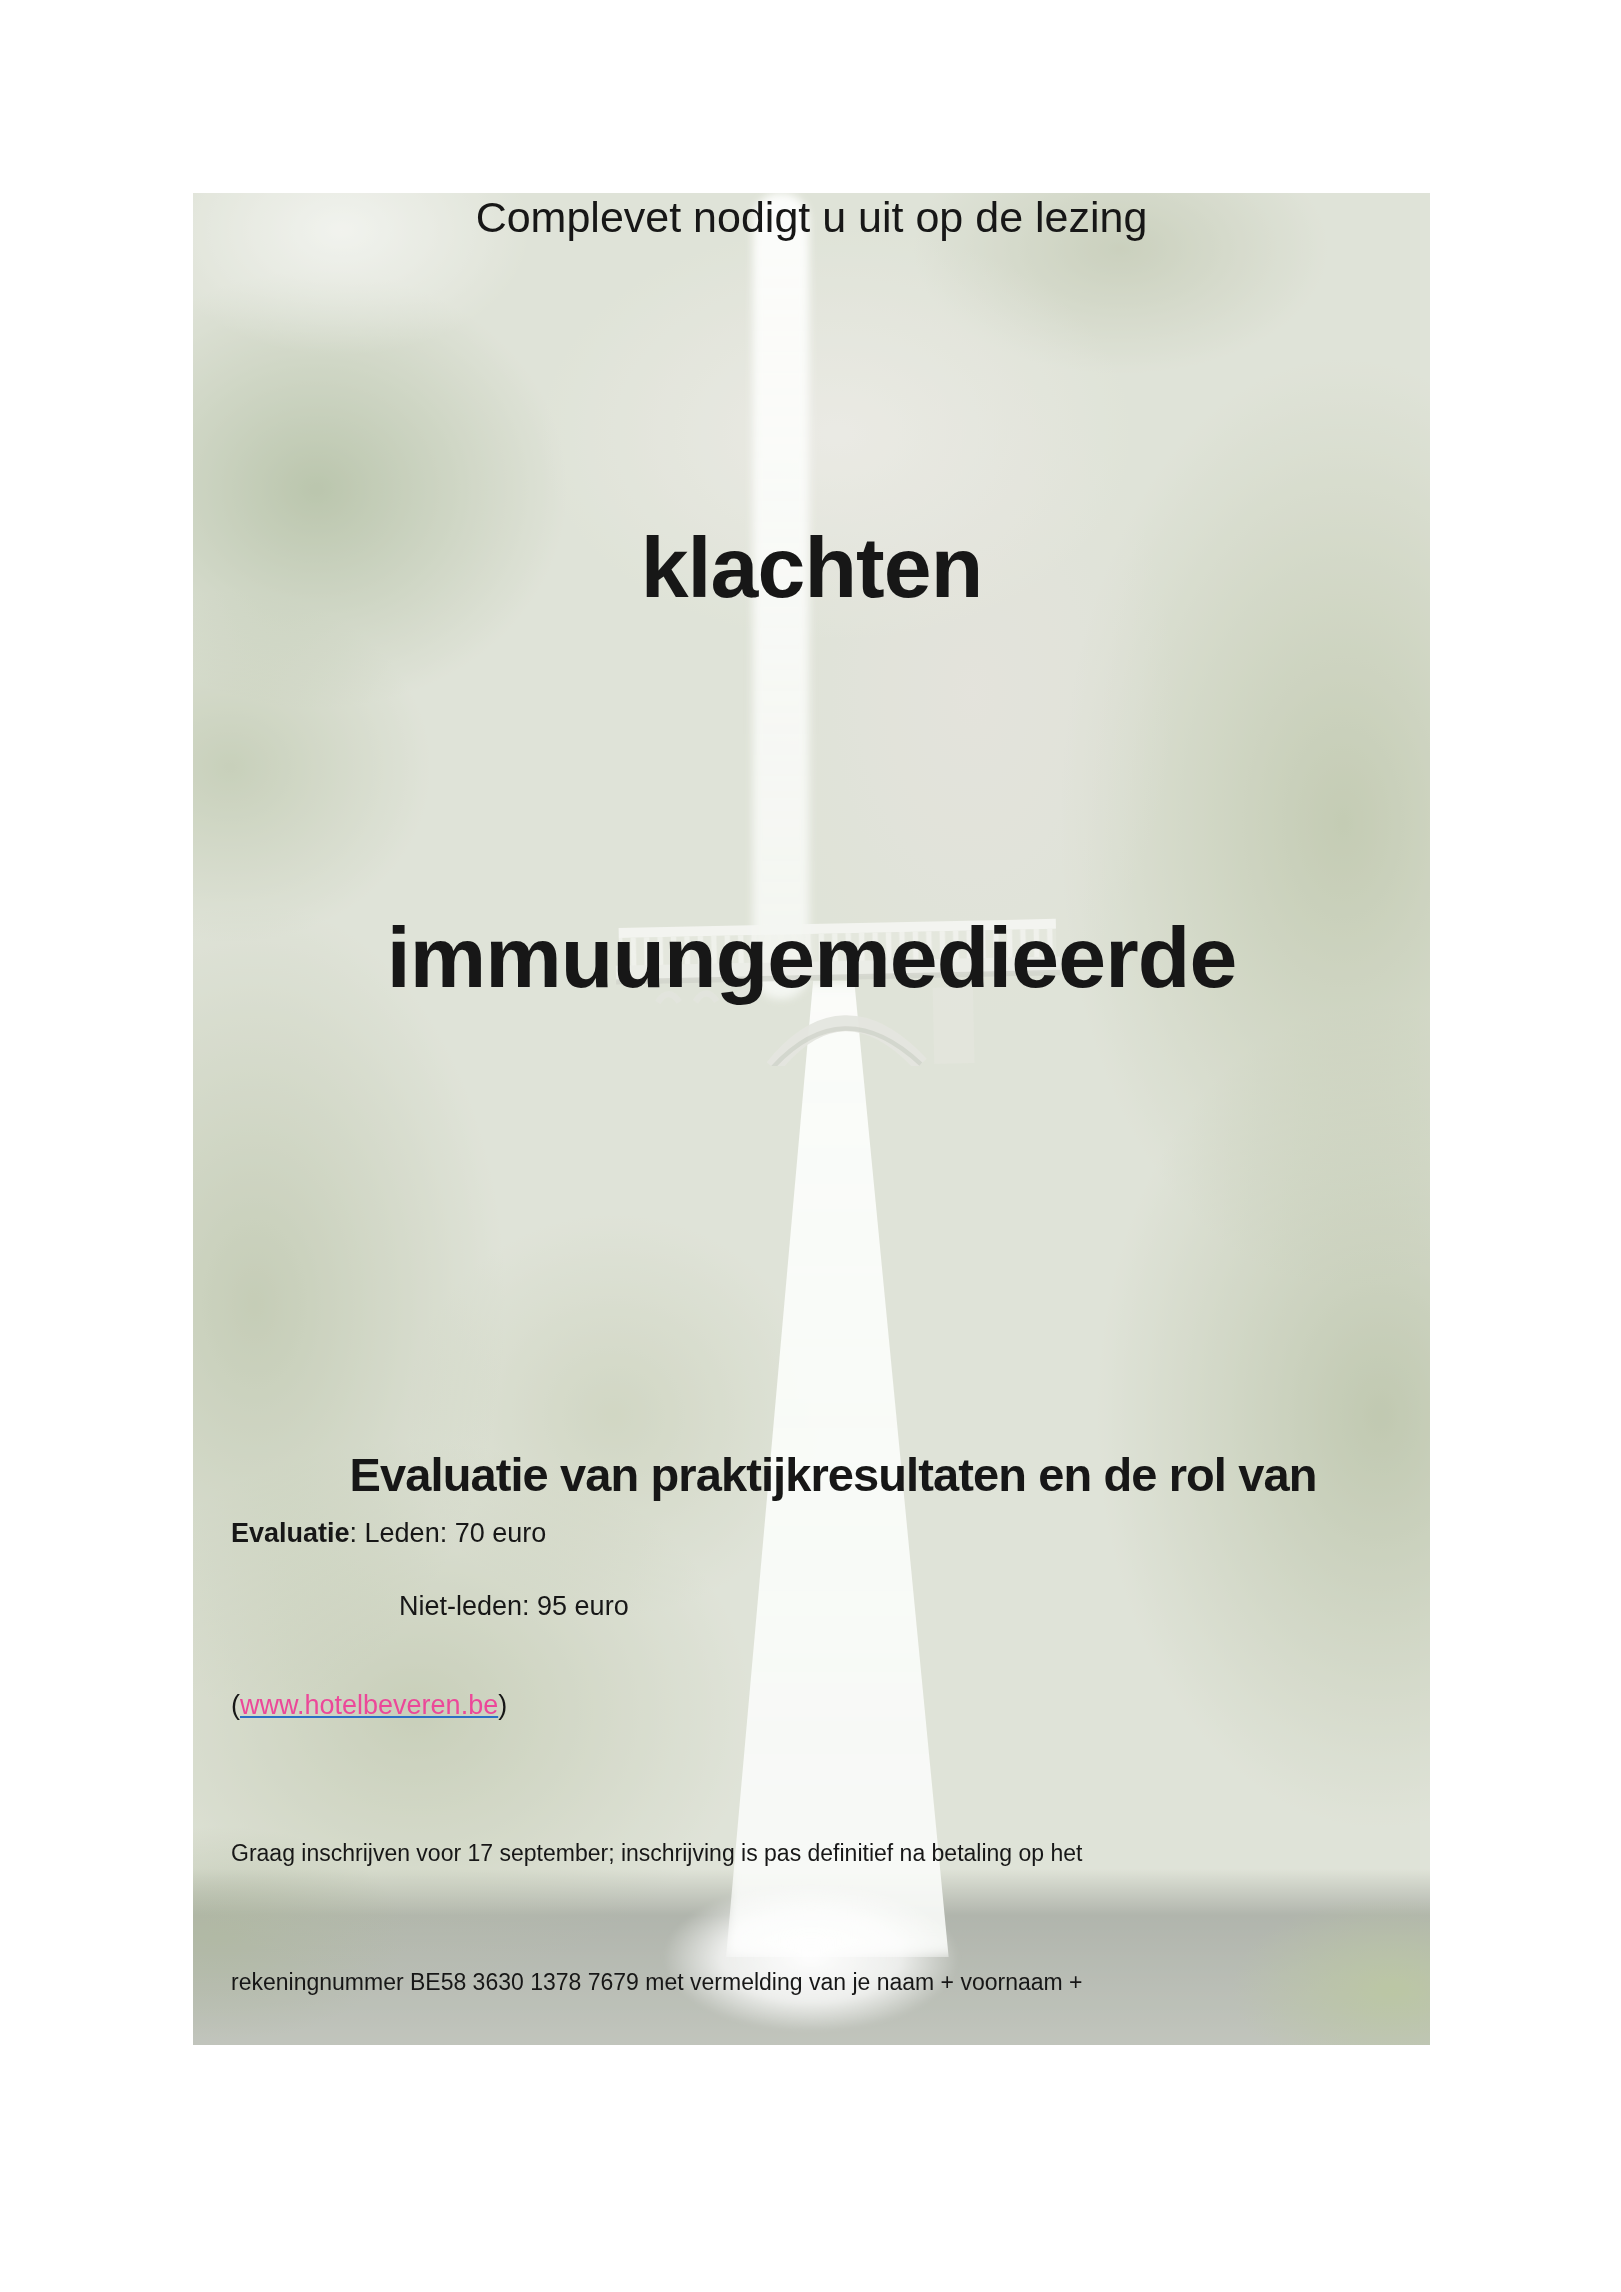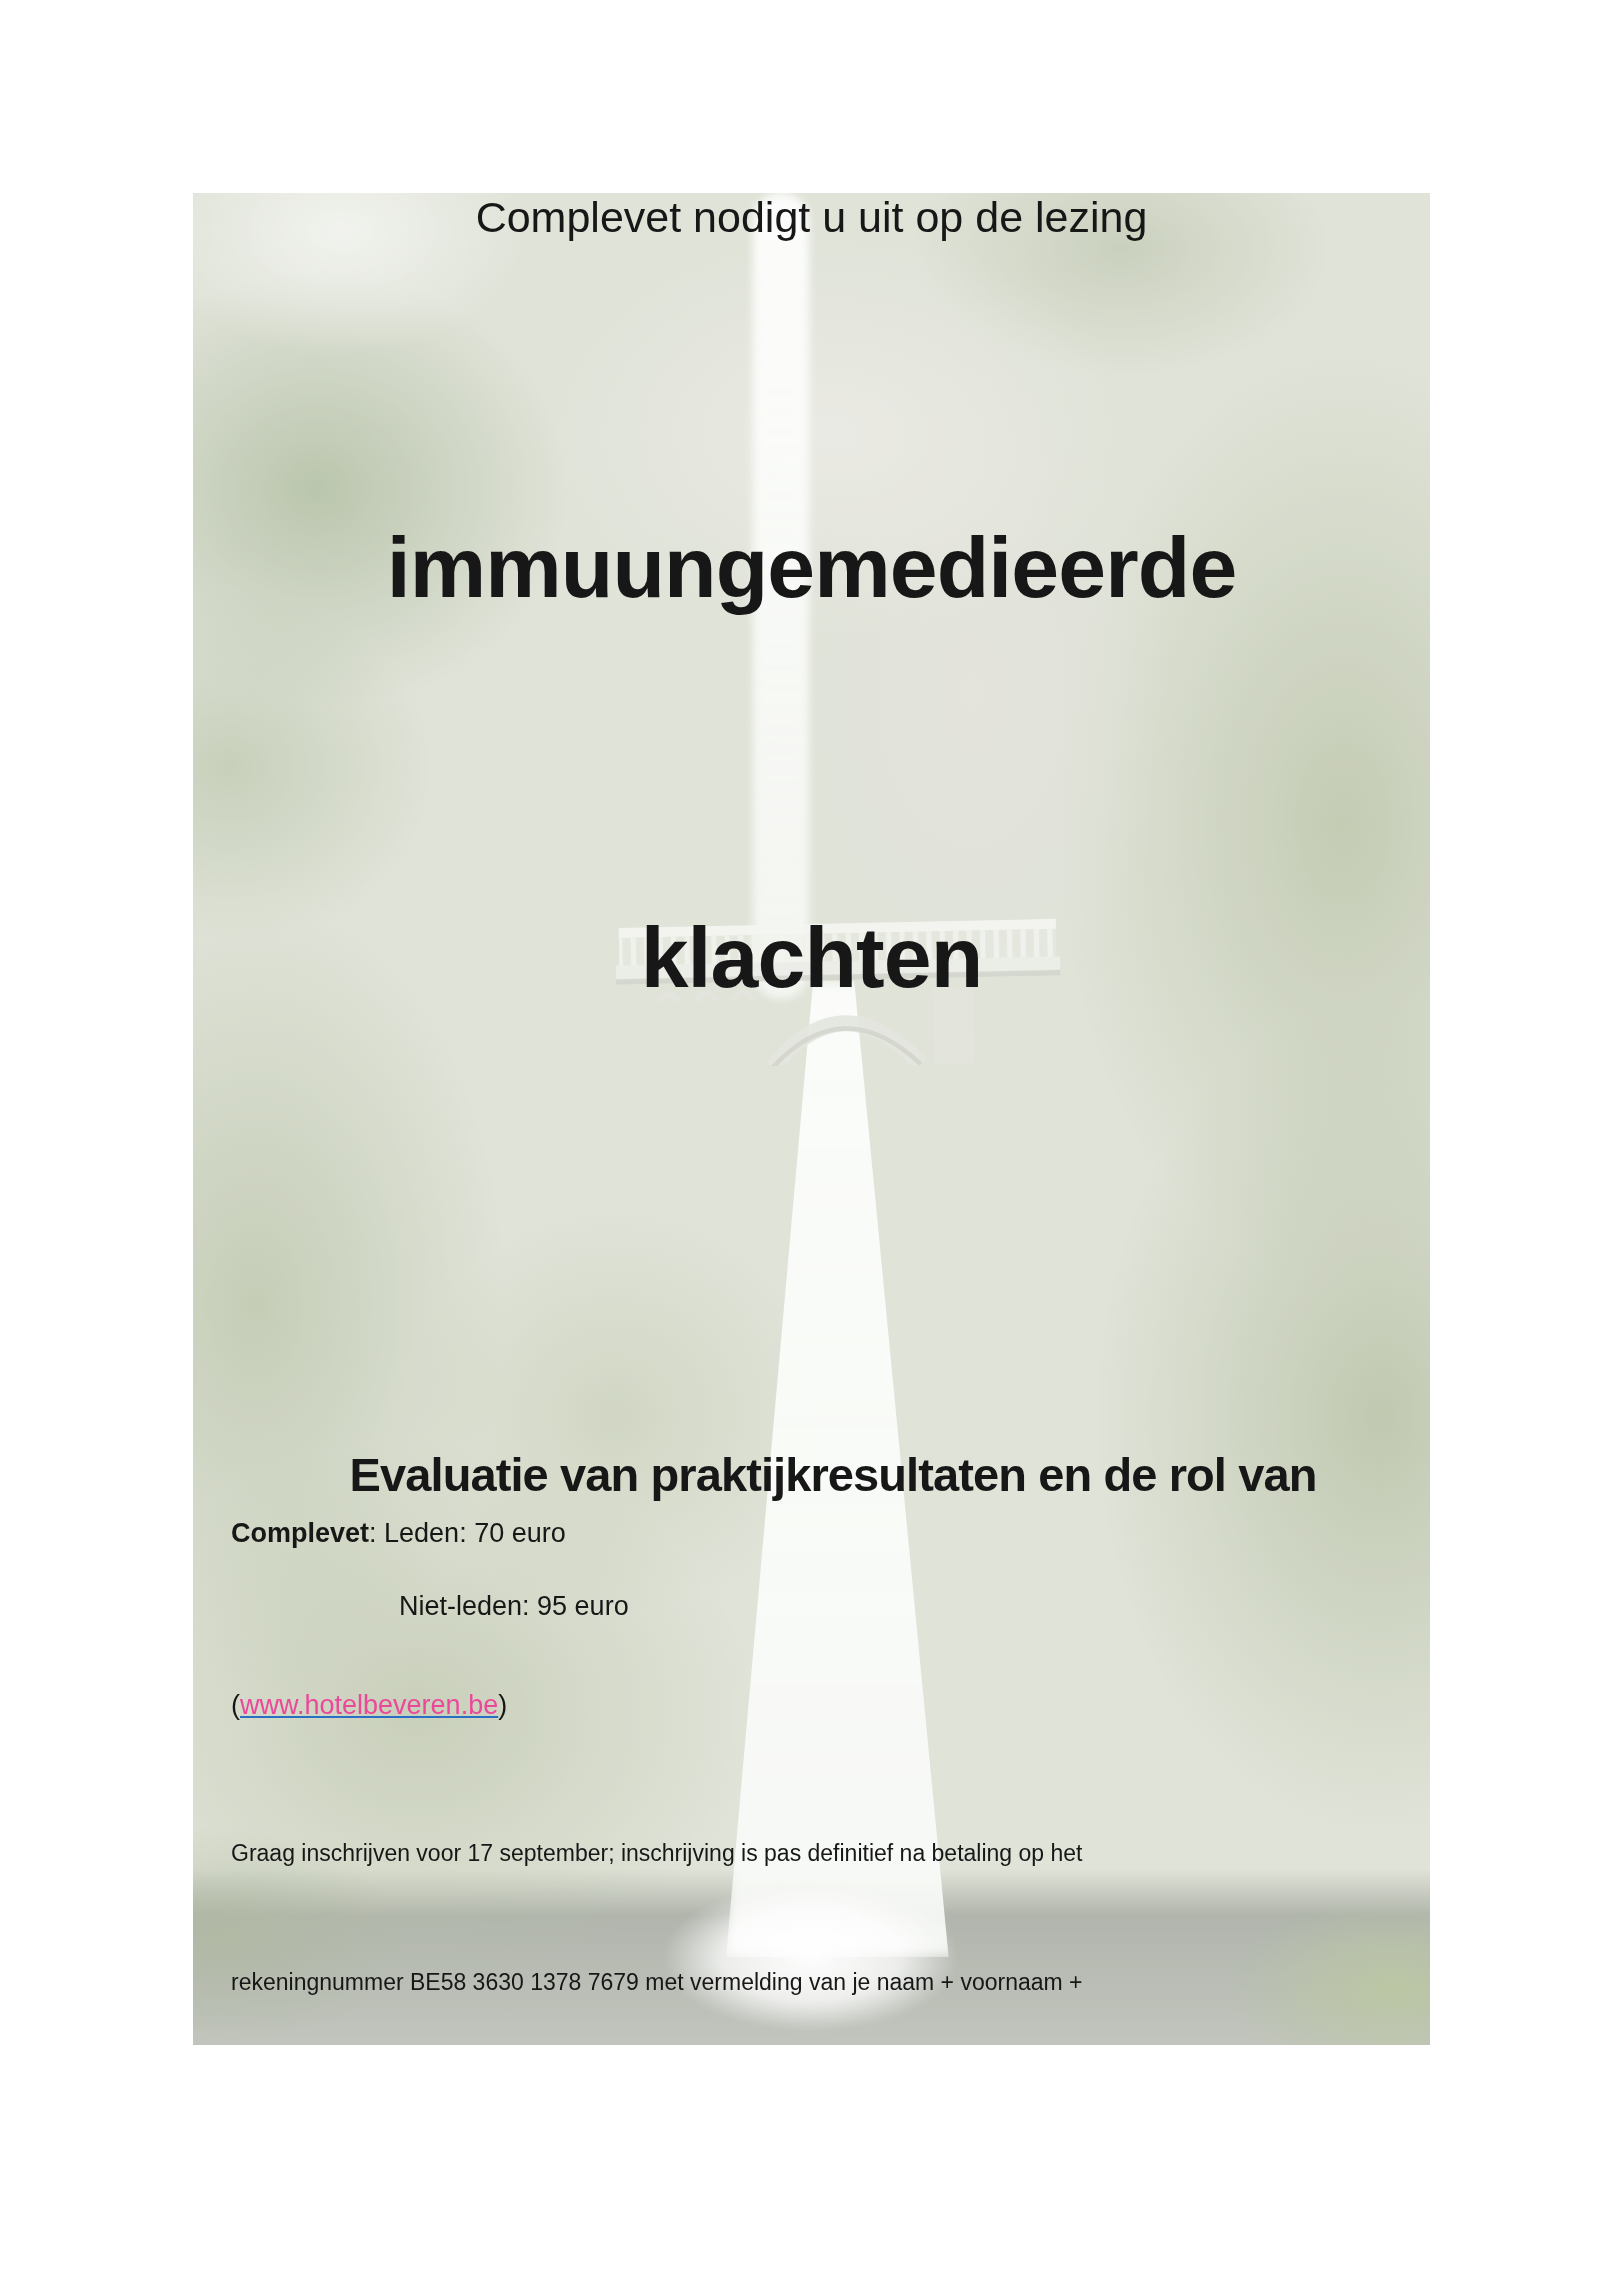--- a/index.html
+++ b/index.html
@@ -86,30 +86,30 @@
           <rect x="355" y="90" width="45" height="85" fill="#d8dacf" opacity="0.5"></rect>
         </g>
       </svg>
       <div class="white-wash"></div>
     </div>
 
     <div class="content">
       <div class="center l-header">Complevet nodigt u uit op de lezing</div>
 
       <div class="center l-title">
+        <div>klachten</div>
         <div>immuungemedieerde</div>
-        <div>klachten</div>
       </div>
 
       <div class="center l-subtitle">
         <div>Evaluatie van praktijkresultaten en de rol van</div>
         
       </div>
 
-      <div class="line body-line l-fee1"><span class="b">Complevet</span><span>: Leden: 70 euro</span></div>
+      <div class="line body-line l-fee1"><span class="b">Evaluatie</span><span>: Leden: 70 euro</span></div>
       <div class="line body-line l-fee2">Niet-leden: 95 euro</div>
 
       <div class="line body-line l-link"><span>(</span><a class="weblink">www.hotelbeveren.be</a><span>)</span></div>
 
       <div class="para l-para1">
         <div>Graag inschrijven voor 17 september; inschrijving is pas definitief na betaling op het</div>
         <div>rekeningnummer BE58 3630 1378 7679 met vermelding van je naam + voornaam +</div>
         
       </div>
 

